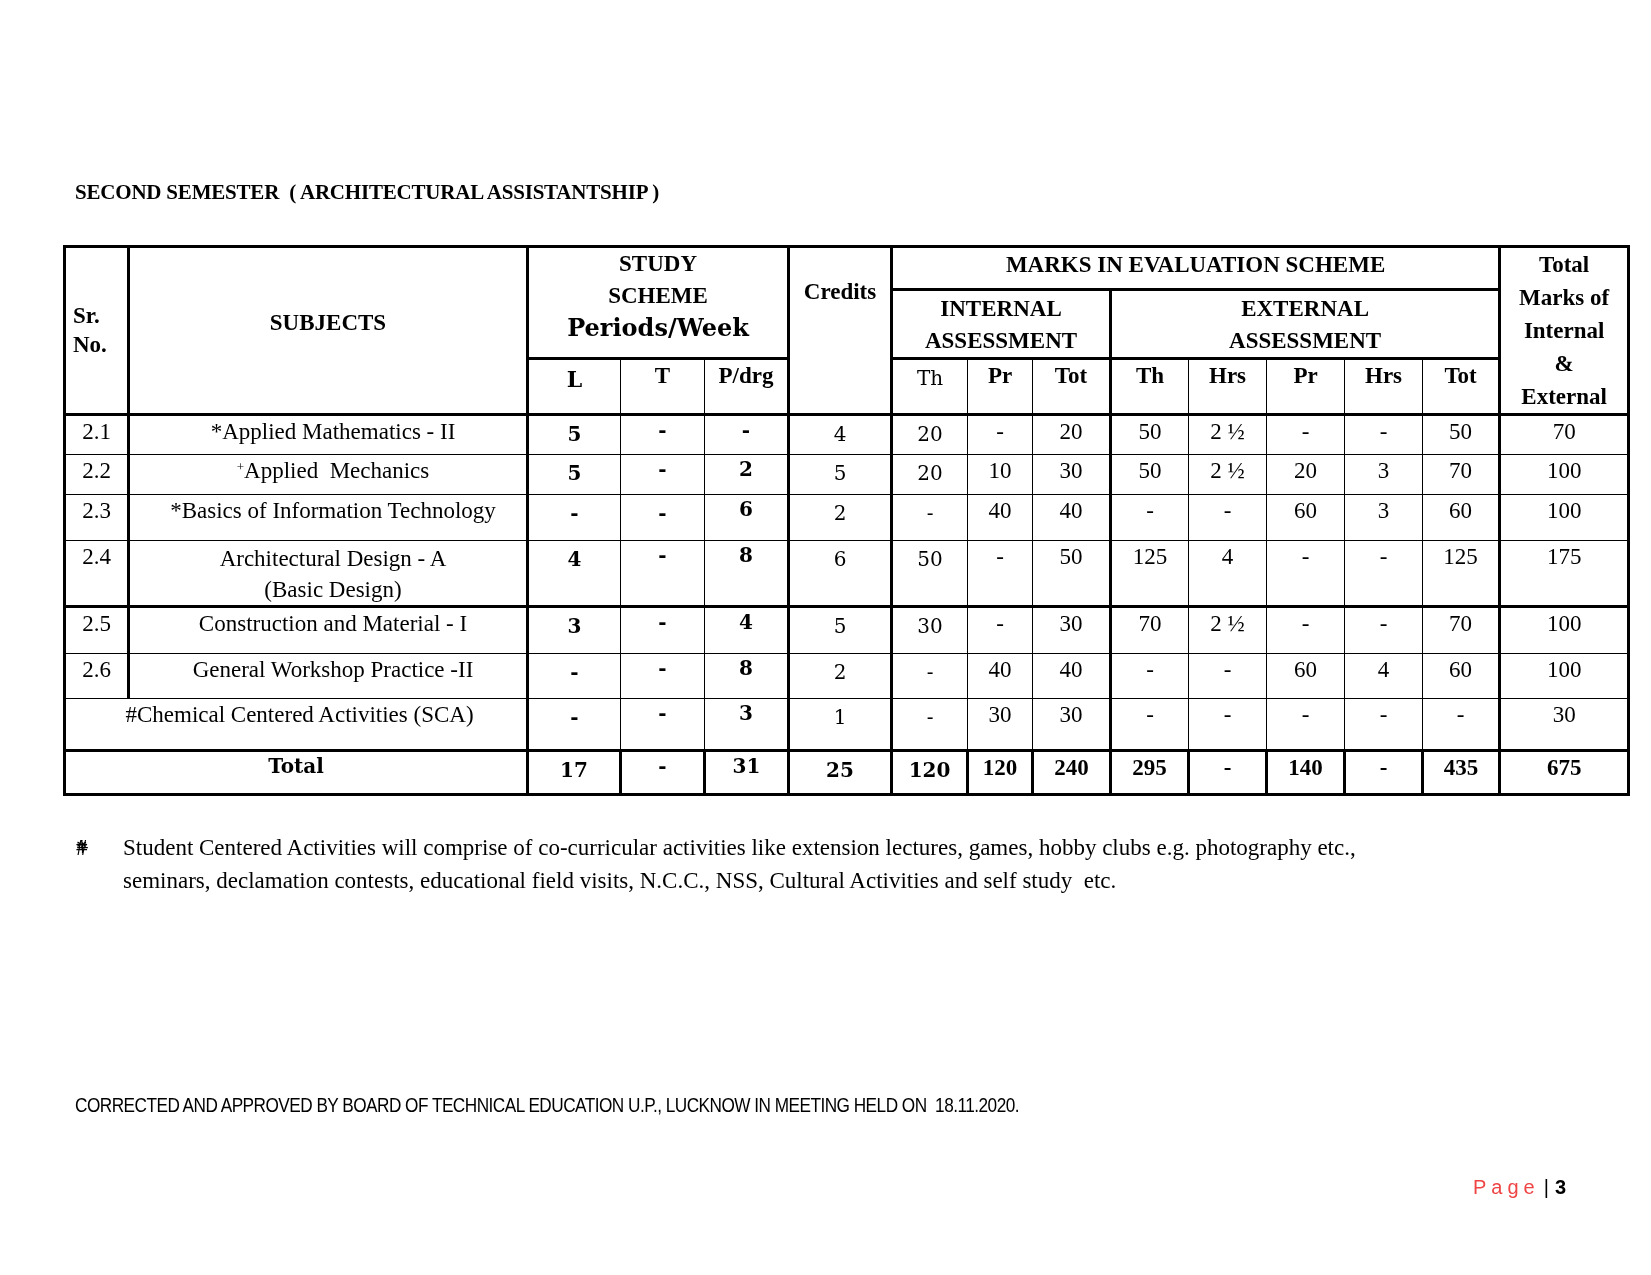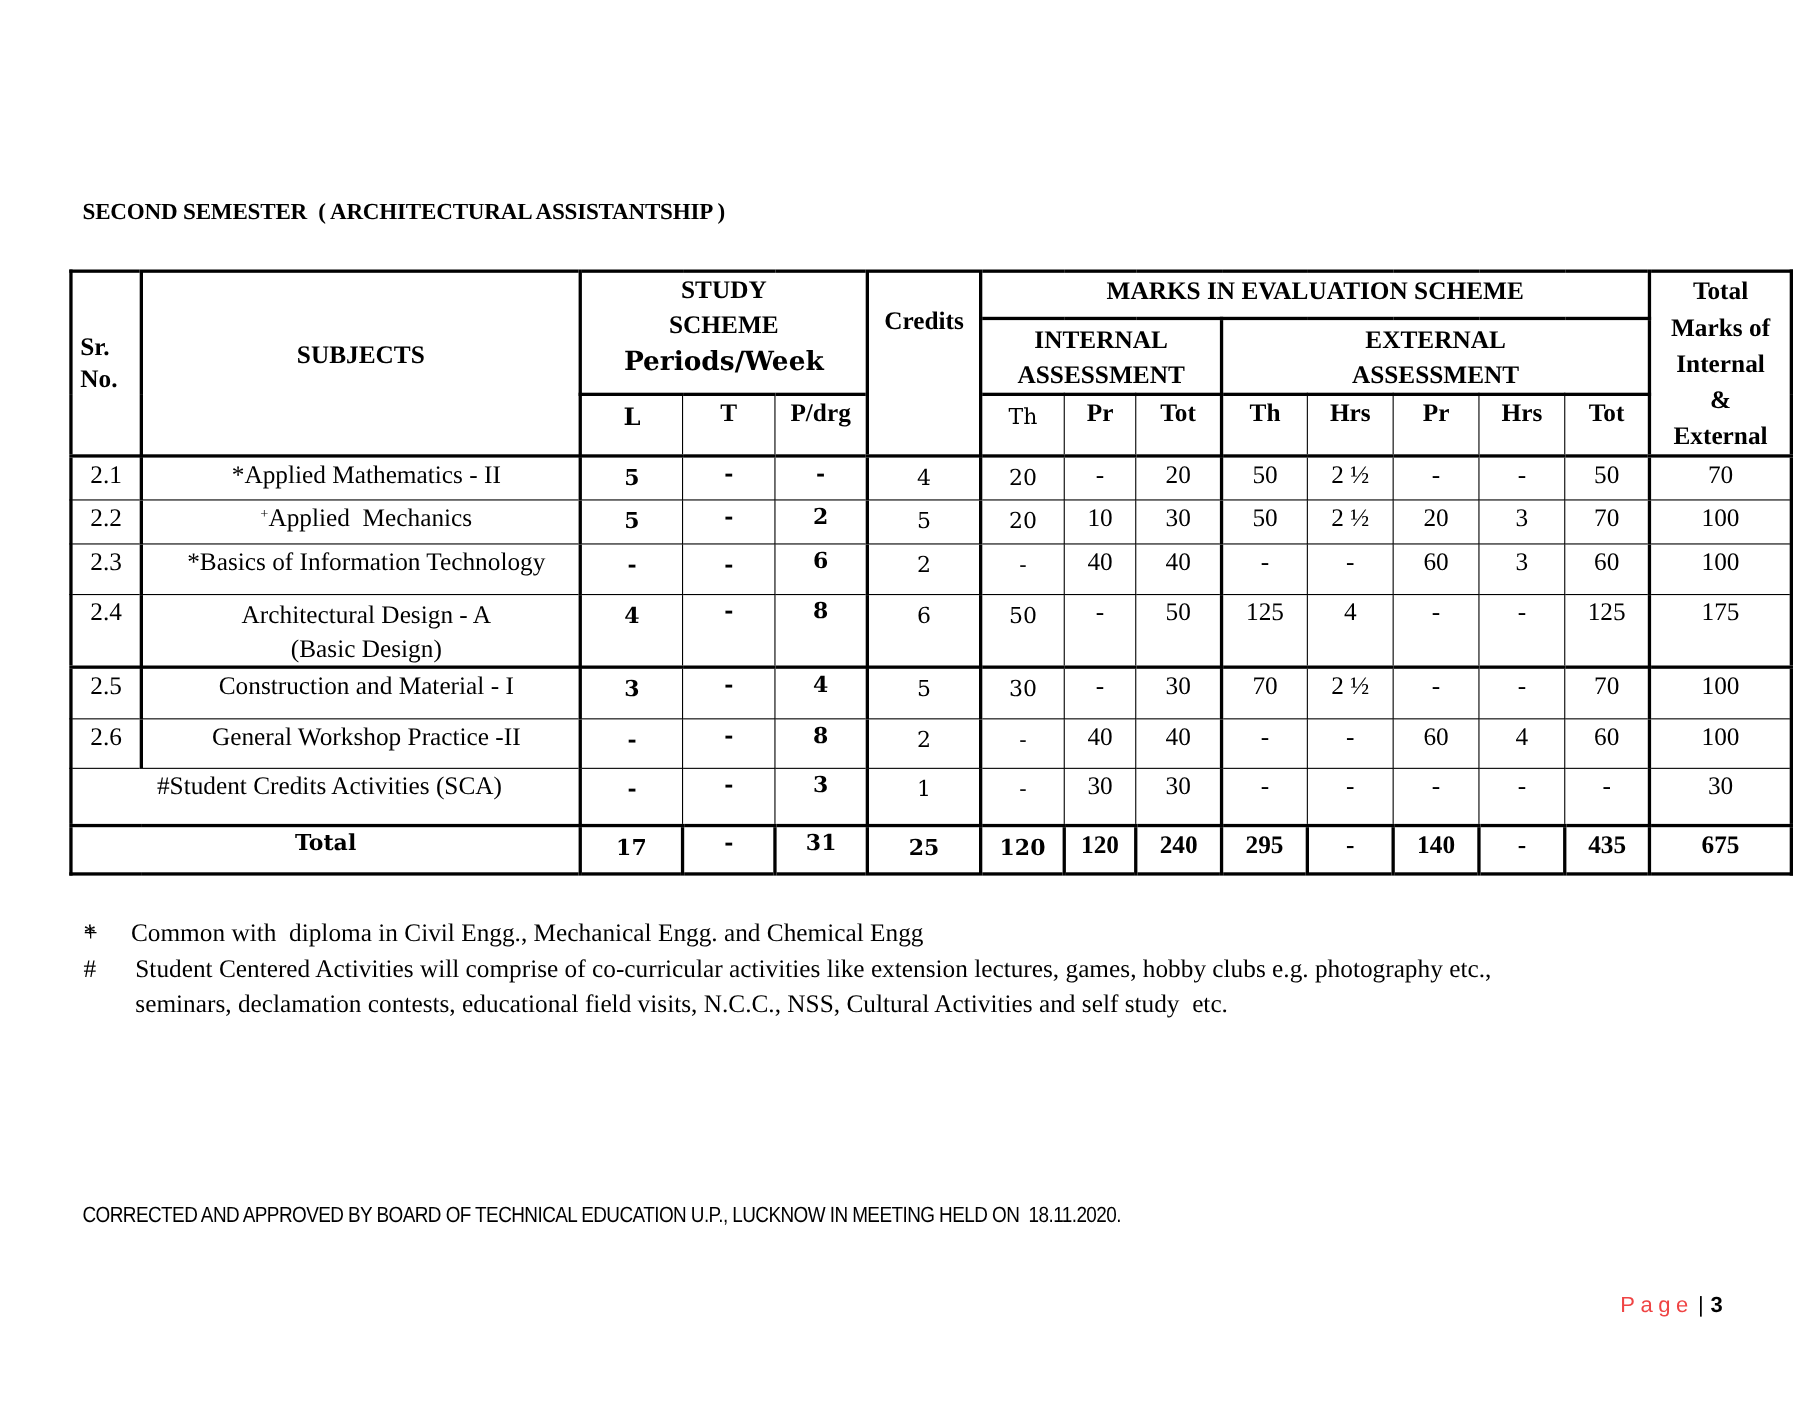--- a/index.html
+++ b/index.html
@@ -203,21 +203,21 @@
       <td class="pt2 thick-r">40</td>
       <td class="pt2">-</td>
       <td class="pt2">-</td>
       <td class="pt2">60</td>
       <td class="pt2">4</td>
       <td class="pt2 thick-r">60</td>
       <td class="pt2">100</td>
     </tr>
 
     <tr style="height:52px">
-      <td colspan="2" class="left pt2 thick-r thick-b" style="padding-left:7px!important">#Student Credits Activities (SCA)</td>
+      <td colspan="2" class="left pt2 thick-r thick-b" style="padding-left:7px!important">#Chemical Centered Activities (SCA)</td>
       <td class="cam bold pt6 thick-b">-</td>
       <td class="cam bold pt2 thick-b">-</td>
       <td class="cam bold pt2 thick-r thick-b">3</td>
       <td class="cam pt6 thick-r thick-b">1</td>
       <td class="cam pt6 thick-b">-</td>
       <td class="pt2 thick-b">30</td>
       <td class="pt2 thick-r thick-b">30</td>
       <td class="pt2 thick-b">-</td>
       <td class="pt2 thick-b">-</td>
       <td class="pt2 thick-b">-</td>
@@ -240,20 +240,20 @@
       <td class="bold pt2 thick-r">140</td>
       <td class="bold pt2 thick-r">-</td>
       <td class="bold pt2 thick-r">435</td>
       <td class="bold pt2">675</td>
     </tr>
   </tbody>
 </table>
 
 <div class="notes">
   <div class="note"><span class="mk">*</span></div>
-  <div class="note"><span class="mk">+</span><span class="tx">Common with  diploma in Civil Engg., Mechanical Engg. and Chemical Engg</span></div>
+  <div class="note"><span class="mk">+</span></div>
   <div class="note cont"><span class="mk">#</span><span class="tx">Student Centered Activities will comprise of co-curricular activities like extension lectures, games, hobby clubs e.g. photography etc.,</span></div>
   <div class="note cont"><span class="mk"></span><span class="tx">seminars, declamation contests, educational field visits, N.C.C., NSS, Cultural Activities and self study  etc.</span></div>
 </div>
 
 <div class="footer">CORRECTED AND APPROVED BY BOARD OF TECHNICAL EDUCATION U.P., LUCKNOW IN MEETING HELD ON  18.11.2020.</div>
 
 <div class="pagenum"><span class="pg">Page</span><span class="bar">|</span><span class="num">3</span></div>
 
 </body></html>

